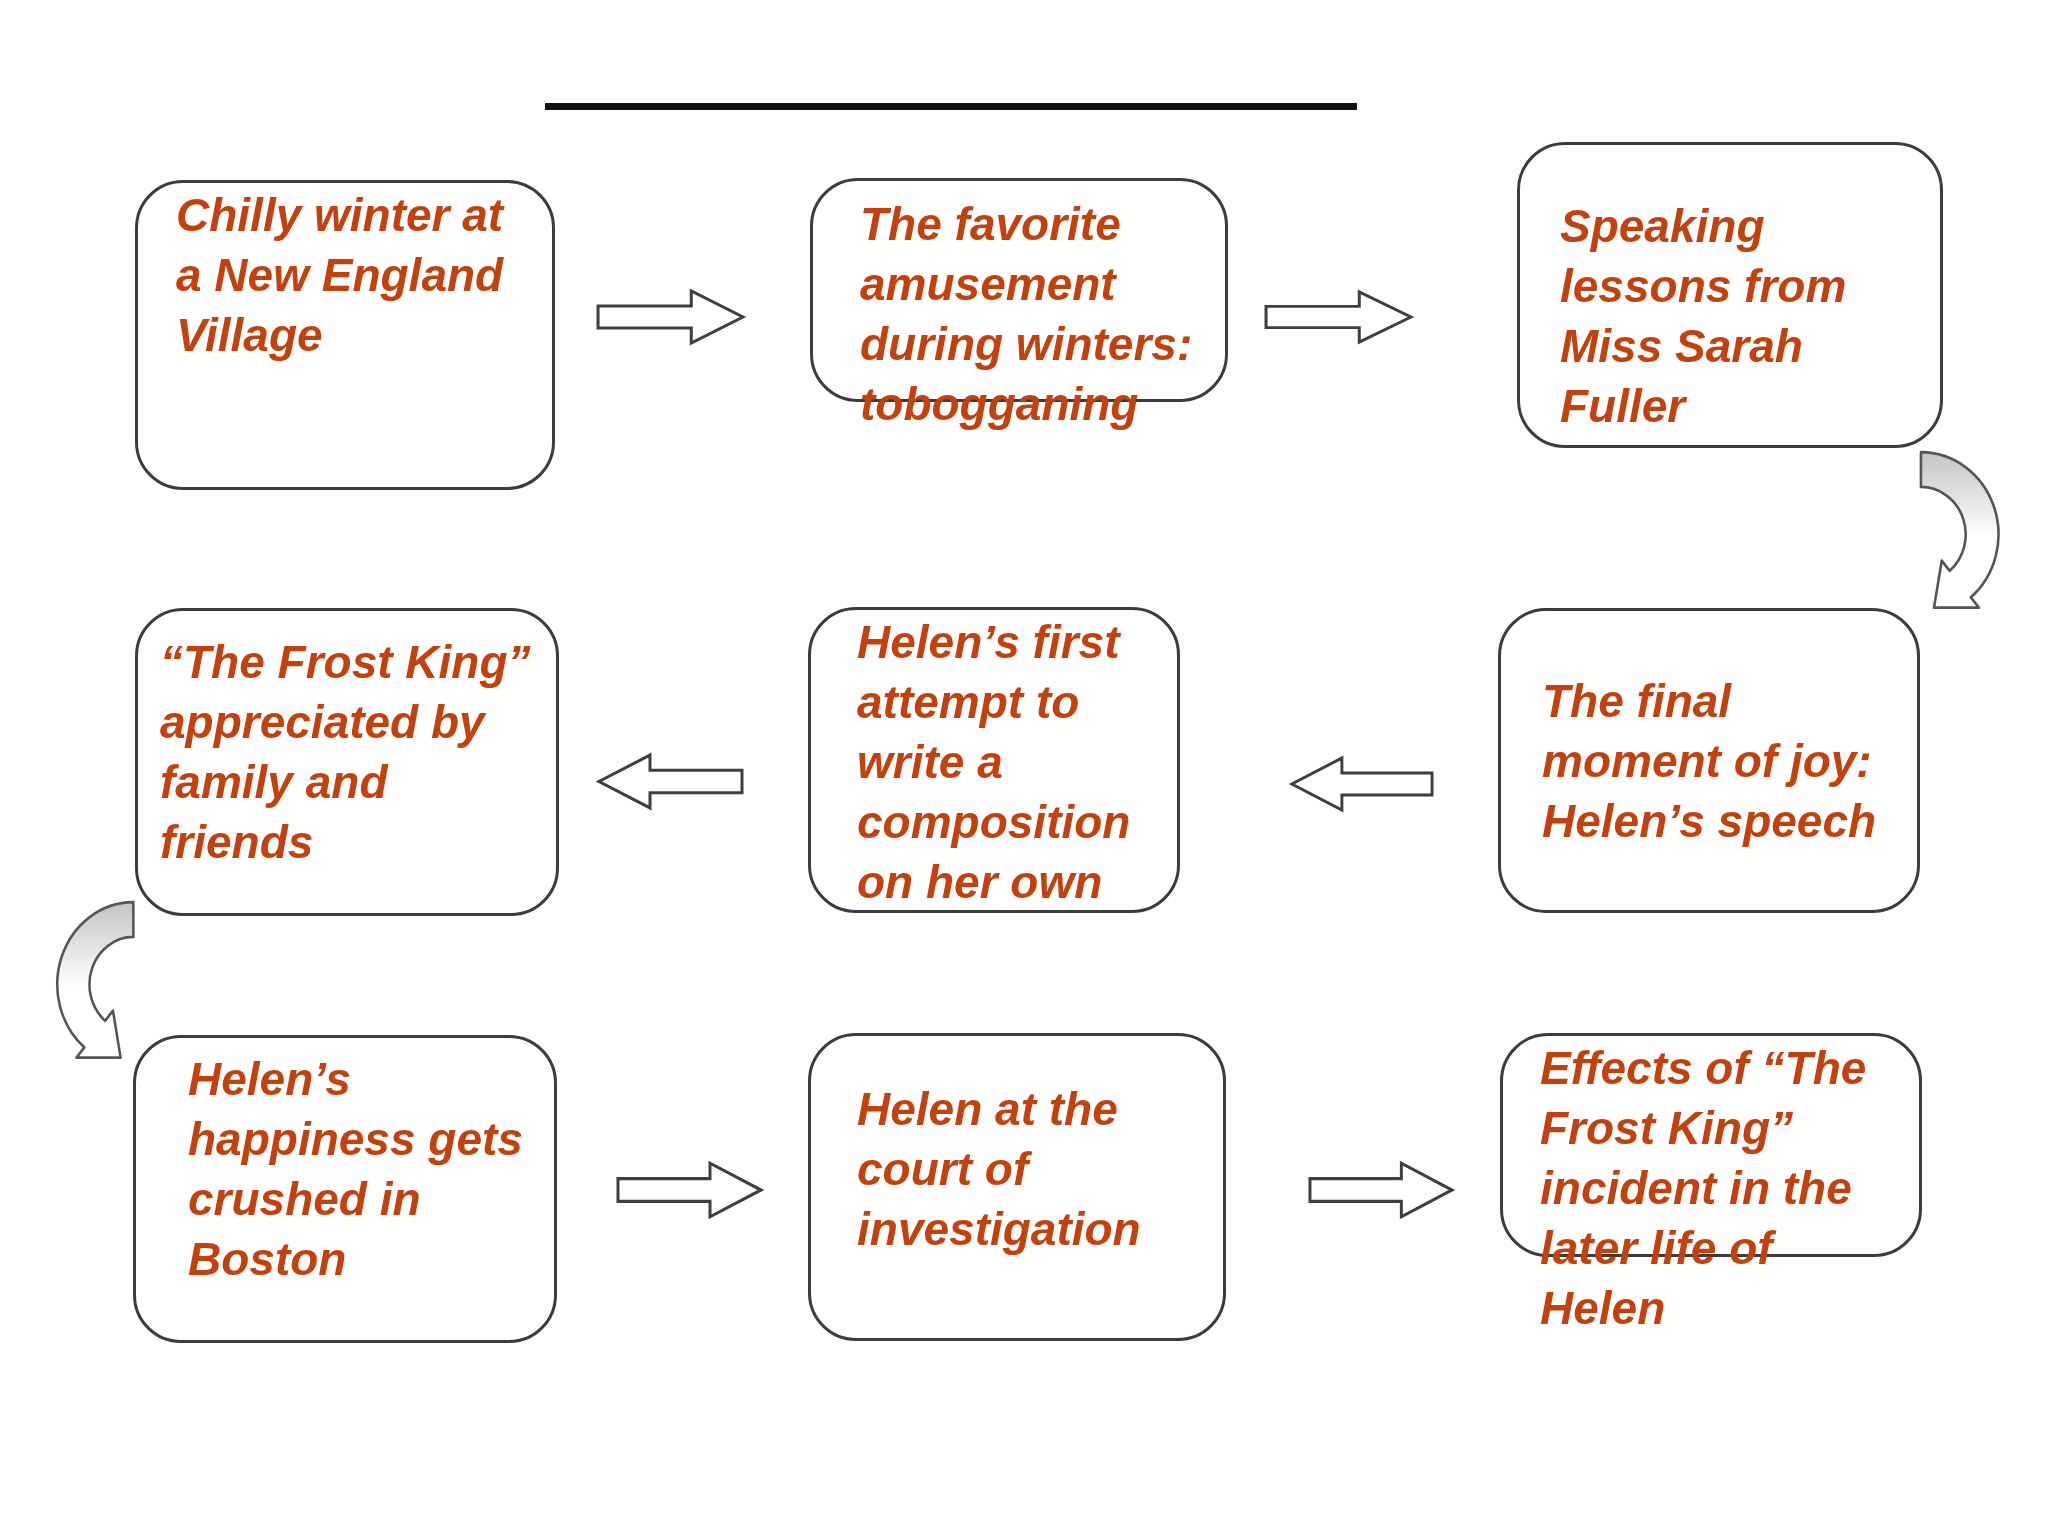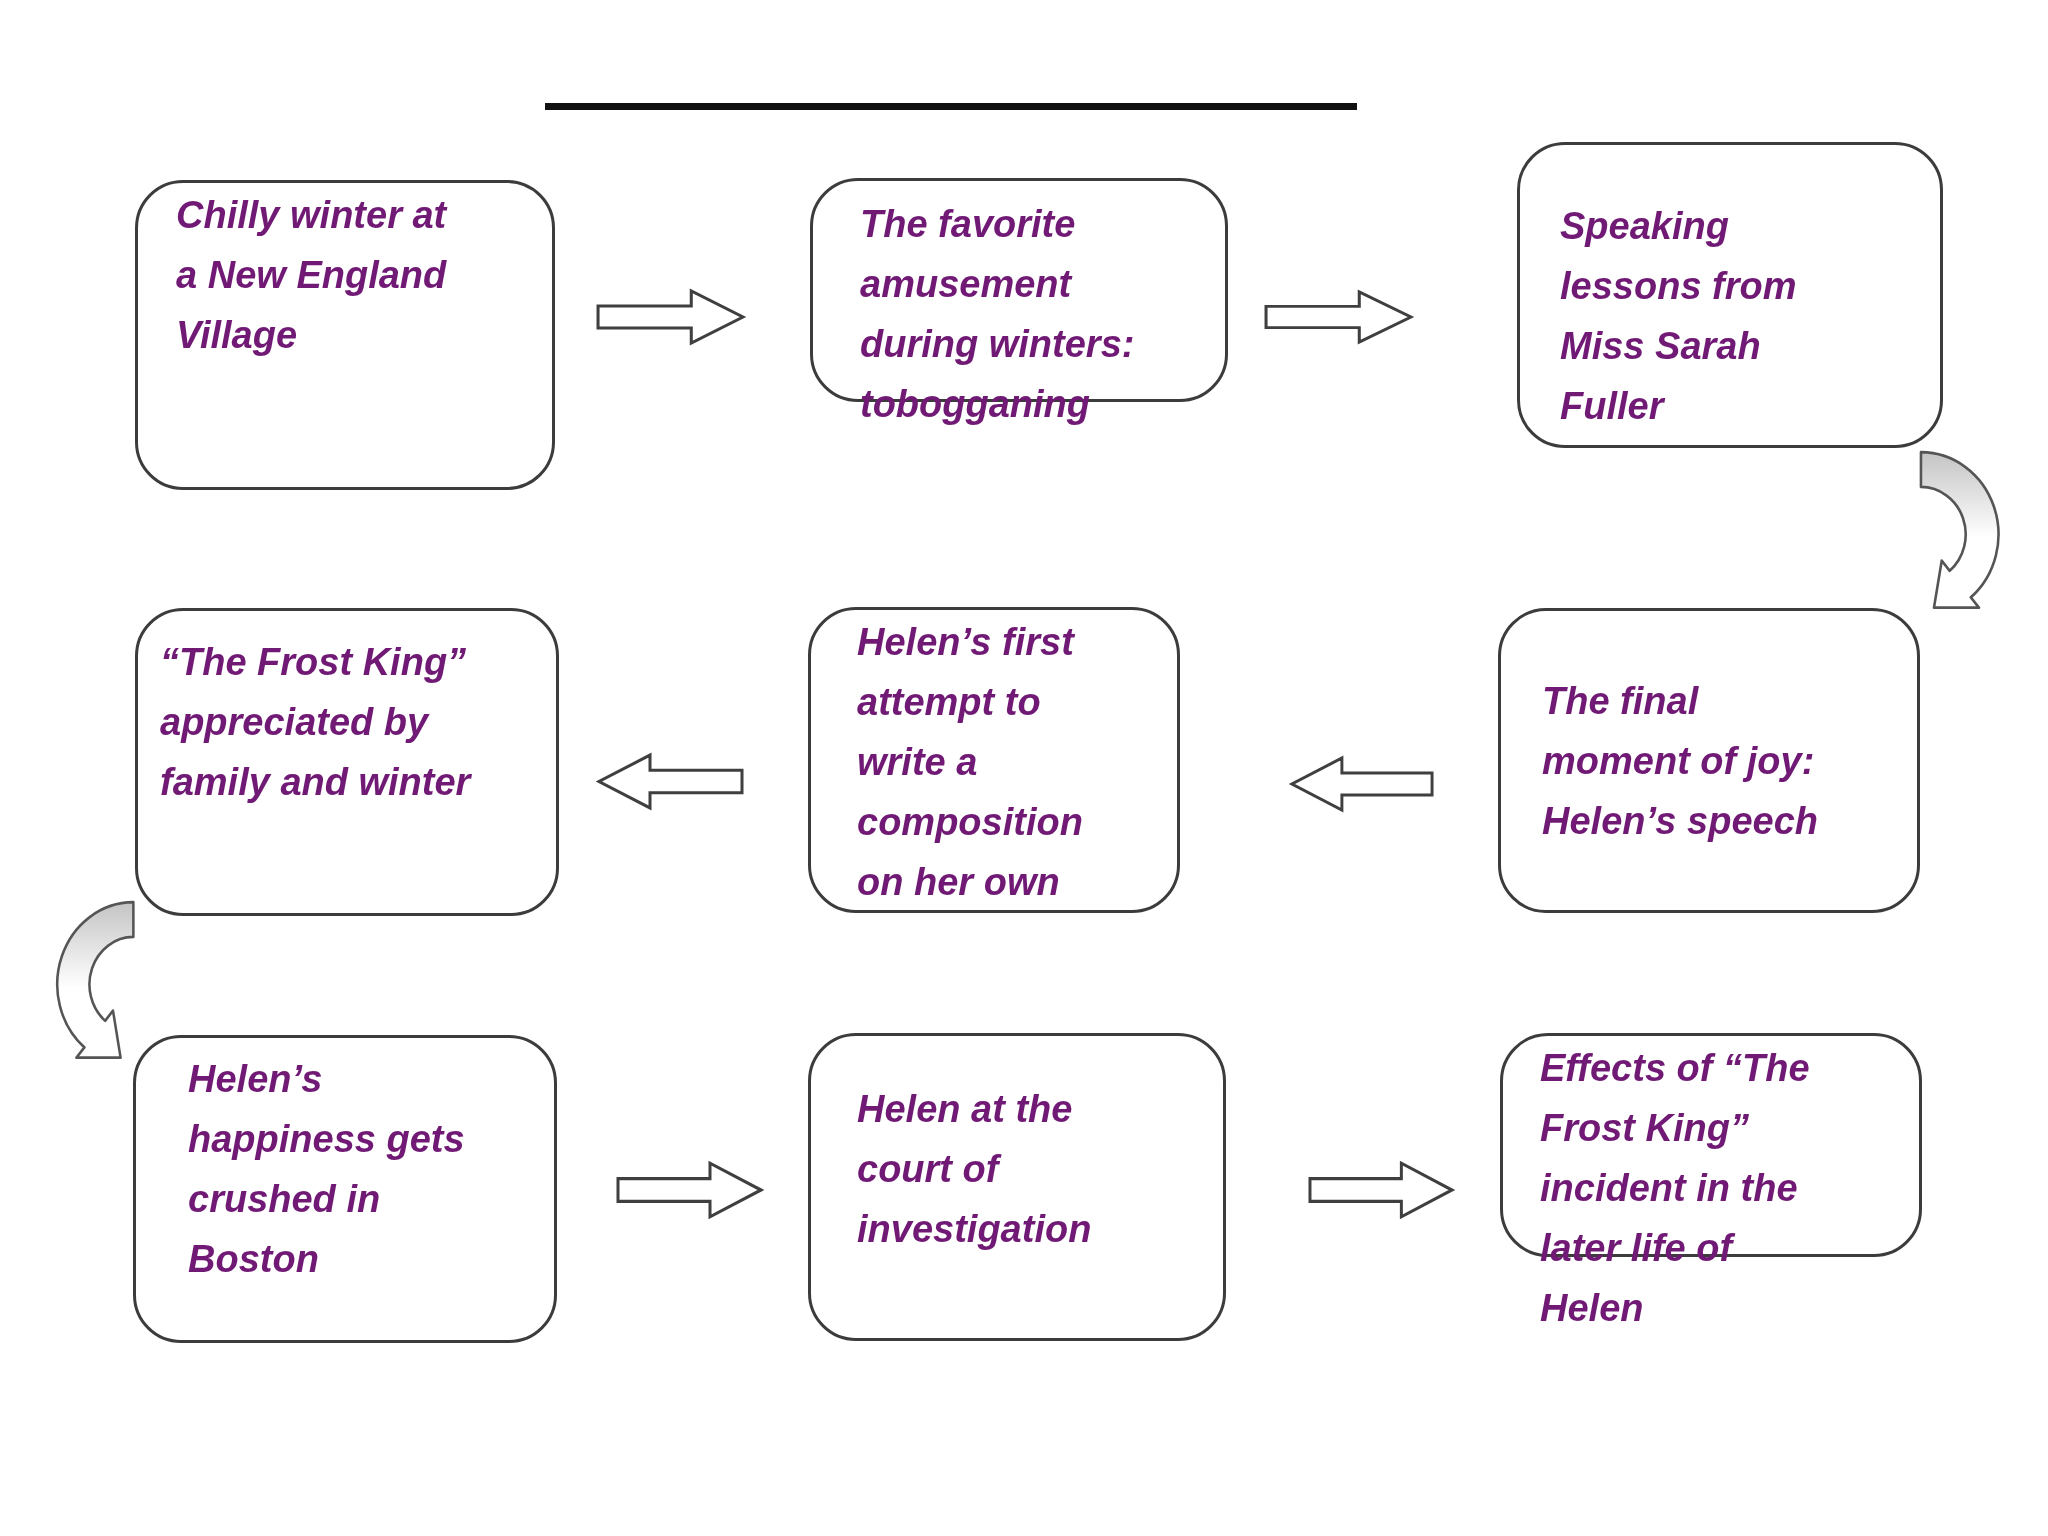--- a/index.html
+++ b/index.html
@@ -21,23 +21,23 @@
     background:#ffffff;
     border:3px solid #3c3c3c;
     border-radius:48px;
     color:#0d0d0d;
   }
   .box-text{
     display:block;
     white-space:pre-line;
     font-weight:bold;
     font-style:italic;
-    font-size:38px;
+    font-size:46px;
     line-height:60px;
-    color:#701a75;
+    color:#c2410c;
   }
   .arrow{
     position:absolute;
   }
   .arrow svg{display:block;width:100%;height:100%;}
 </style>
 </head>
 <body>
 
 <div class="canvas">
@@ -60,21 +60,21 @@
   <div class="flow-box" style="left:1497px;top:142px;width:426px;height:306px;padding:51px 10px 0 40px;margin-left:20px;">
     <span class="box-text">Speaking
 lessons from
 Miss Sarah
 Fuller</span>
   </div>
 
   <div class="flow-box" style="left:135px;top:608px;width:424px;height:308px;padding:21px 8px 0 22px;">
     <span class="box-text">“The Frost King”
 appreciated by
-family and winter</span>
+family and friends</span>
   </div>
 
   <div class="flow-box" style="left:808px;top:607px;width:372px;height:306px;padding:2px 10px 0 46px;">
     <span class="box-text">Helen’s first
 attempt to
 write a
 composition
 on her own</span>
   </div>
 

